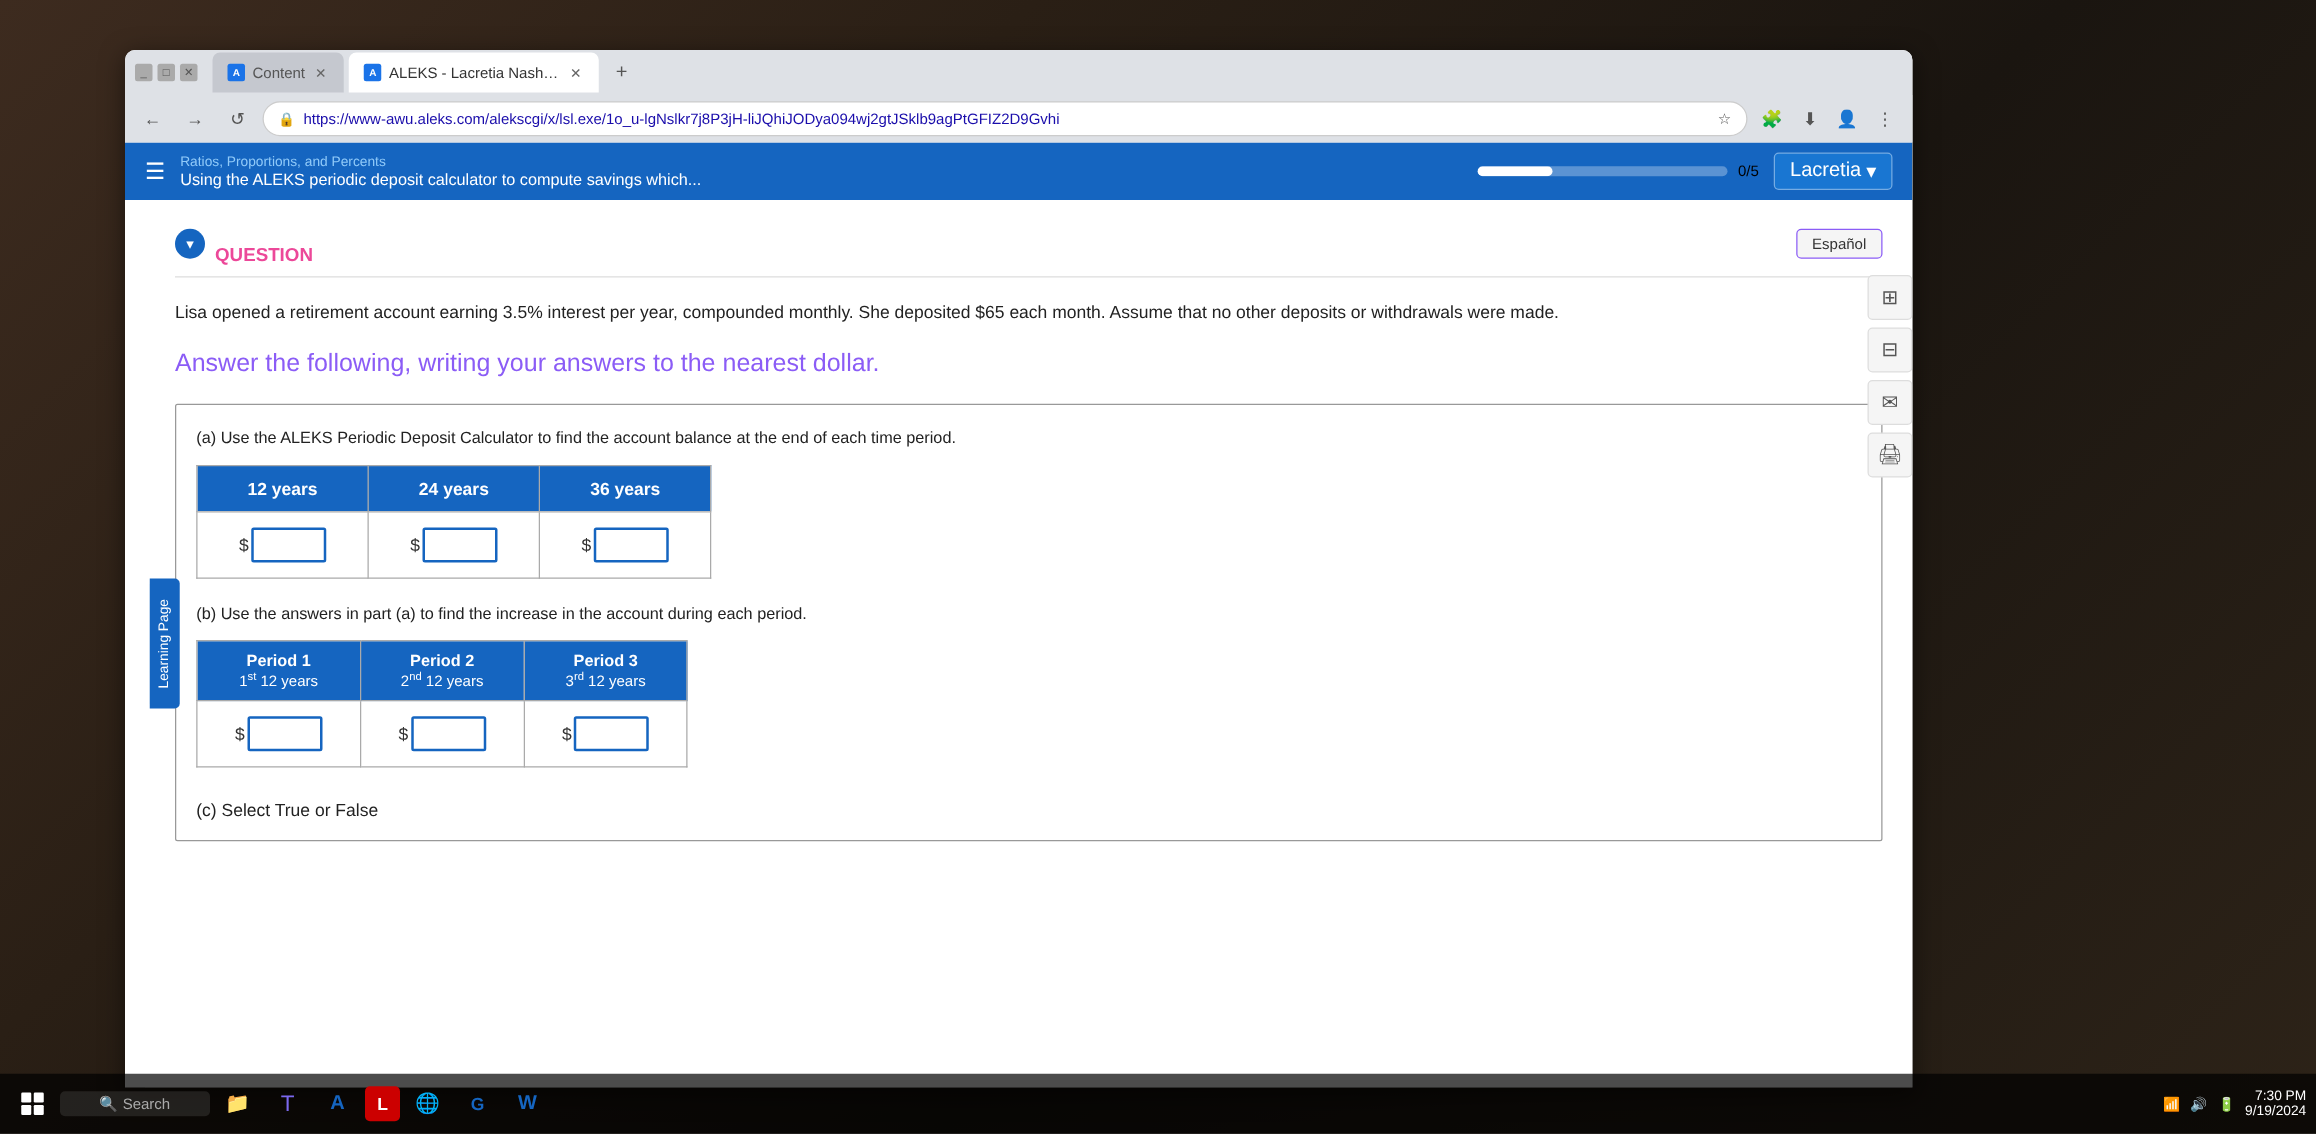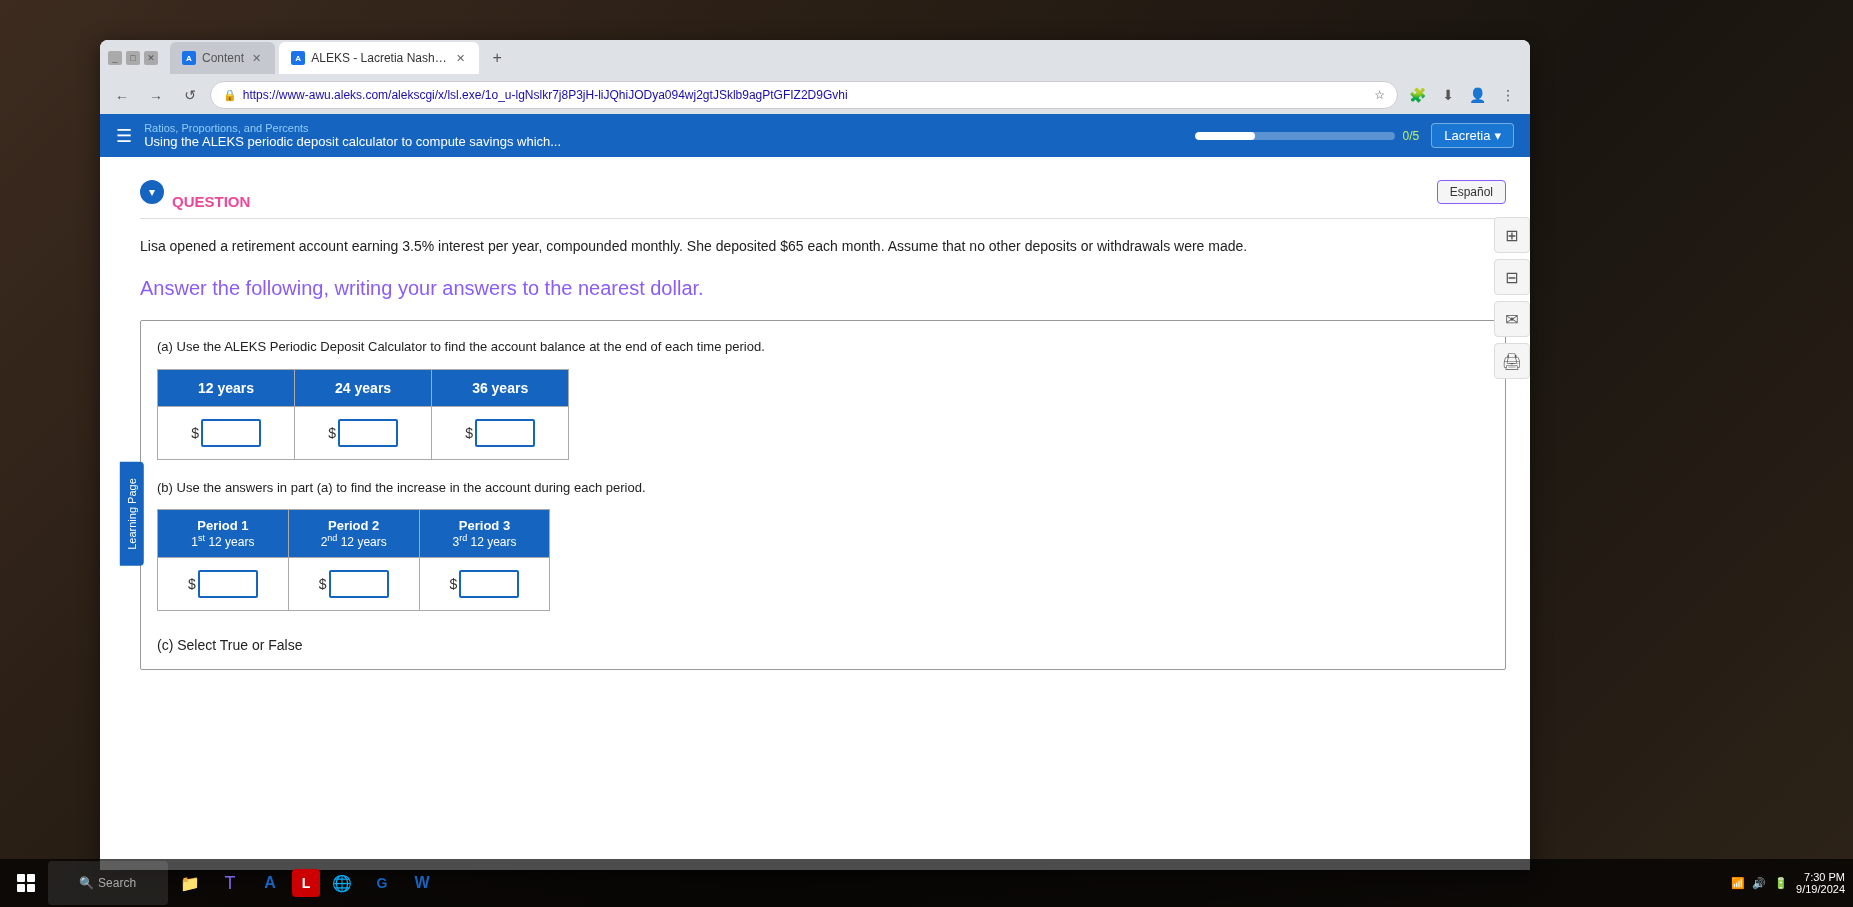--- a/index.html
+++ b/index.html
@@ -207,31 +207,31 @@
     }
 
     .progress-fill {
       height: 100%;
       background: white;
       border-radius: 4px;
     }
 
     .progress-text {
       font-size: 12px;
-      color: #bef264;
+      color: #000000;
     }
 
     .user-btn {
       background: #1976d2;
       color: white;
       border: 1px solid rgba(255,255,255,0.4);
       padding: 4px 12px;
       border-radius: 4px;
       cursor: pointer;
-      font-size: 13px;
+      font-size: 16px;
       display: flex; align-items: center; gap: 4px;
     }
 
     
     .content-area {
       display: flex;
       flex: 1;
       position: relative;
     }
 
@@ -462,21 +462,21 @@
       left: 0; right: 0;
       height: 48px;
       background: rgba(0,0,0,0.7);
       display: flex;
       align-items: center;
       padding: 0 8px;
       gap: 4px;
     }
 
     .taskbar-icon {
-      width: 36px; height: 44px;
+      width: 36px; height: 20px;
       display: flex; align-items: center; justify-content: center;
       cursor: pointer;
       border-radius: 4px;
     }
 
     .sys-tray {
       margin-left: auto;
       display: flex;
       align-items: center;
       gap: 8px;

